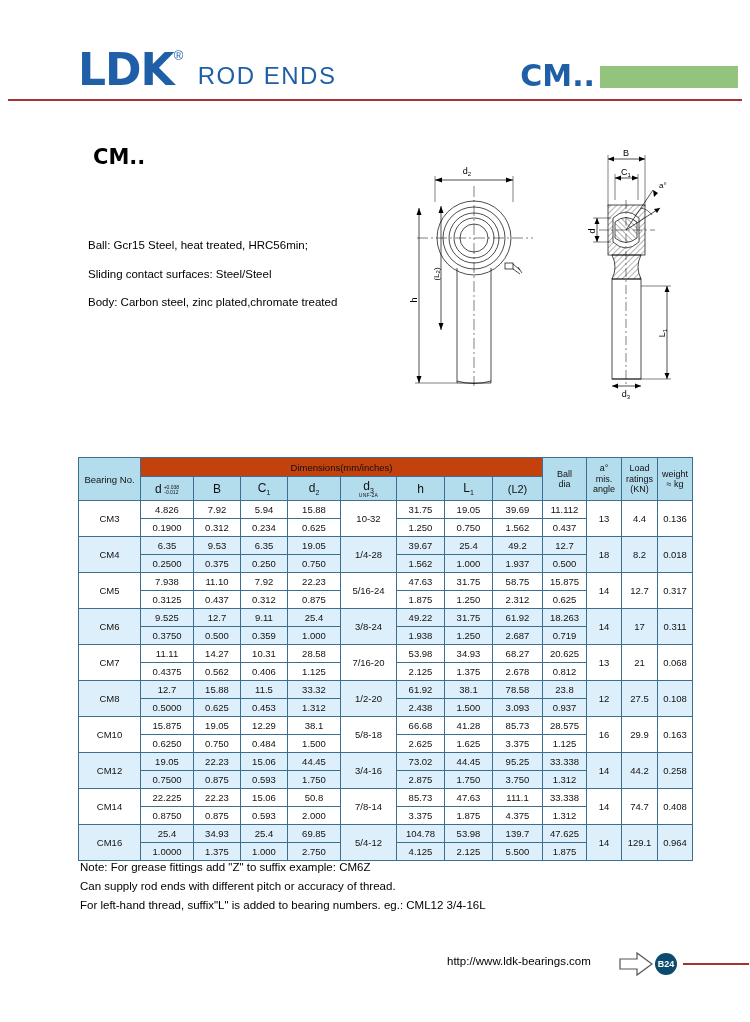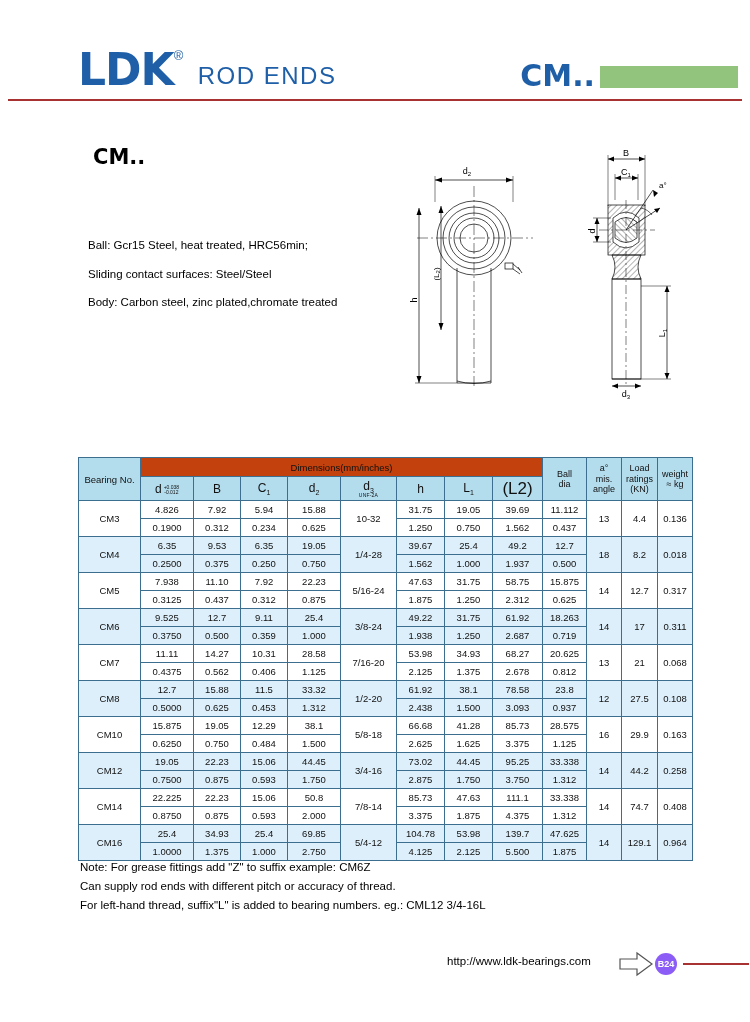--- a/index.html
+++ b/index.html
@@ -90,21 +90,21 @@
   
   .notes { position:absolute; left:80px; top:858px; font-size:11.5px; line-height:1.65; }
 
   
   .footer { position:absolute; left:7px; top:950px; width:718px; height:40px; }
   .foot-url { position:absolute; left:440px; top:5px; font-size:11.5px; }
   .foot-arrow { position:absolute; left:612px; top:1px; }
   .foot-badge {
     position:absolute; left:648px; top:3px;
     width:22px; height:22px; border-radius:50%;
-    background:#8b5cf6; color:#fff;
+    background:#0c4a6e; color:#fff;
     font-size:9px; font-weight:bold;
     display:flex; align-items:center; justify-content:center;
   }
   .foot-rule { position:absolute; left:676px; top:13px; width:66px; height:2px; background:#a83232; }
 </style>
 </head>
 <body>
 
 <div class="page">
 
@@ -300,21 +300,21 @@
             <span style="font-size:12px">d</span><span class="sub">2</span>
           </td>
           <td class="sub-head">
             <span style="font-size:12px">d</span><span class="sub">3</span>
             <span class="tiny-sub">UNF-2A</span>
           </td>
           <td class="sub-head" style="font-size:12px">h</td>
           <td class="sub-head">
             <span style="font-size:12px">L</span><span class="sub">1</span>
           </td>
-          <td class="sub-head" style="font-size:17px">(L2)</td>
+          <td class="sub-head" style="font-size:11px">(L2)</td>
         </tr>
       </thead>
       <tbody>
           <tr class="cellrow rowA">
             <td class="bearing" rowspan="2">CM3</td>
             <td>4.826</td>
             <td>7.92</td>
             <td>5.94</td>
             <td>15.88</td>
             <td class="thread" rowspan="2">10-32</td>

